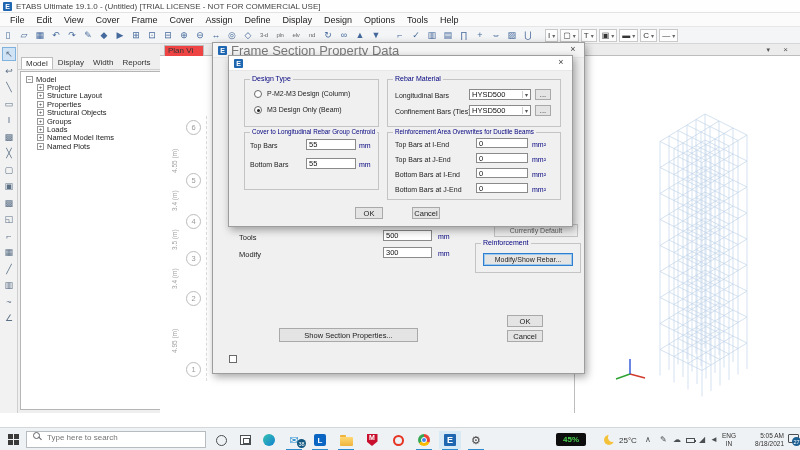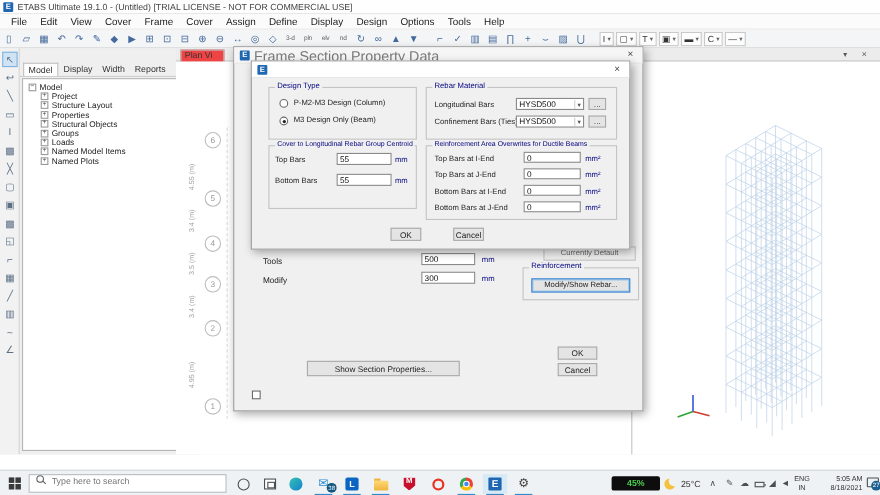--- a/index.html
+++ b/index.html
@@ -112,21 +112,21 @@
   .mailgl{font-size:11px;color:#2a8fd0;line-height:10px;}
   .badge{position:absolute;right:-1px;bottom:1px;min-width:9px;height:9px;border-radius:5px;background:#10567f;color:#fff;font-size:5.5px;display:flex;align-items:center;justify-content:center;padding:0 1px;}
   .lapp{width:12px;height:12px;background:#0a66c2;color:#fff;font-size:8px;font-weight:bold;border-radius:2px;display:flex;align-items:center;justify-content:center;}
   .folder{width:13px;height:9px;background:linear-gradient(#ffd975,#f0b43c);border-radius:1px;position:relative;margin-top:2px;}
   .folder::before{content:"";position:absolute;left:0;top:-2px;width:6px;height:2px;background:#f0b43c;border-radius:1px 1px 0 0;}
   .shield{width:11px;height:12px;background:#c8102e;clip-path:polygon(0 0,100% 0,100% 62%,50% 100%,0 62%);color:#fff;font-size:7px;font-weight:bold;display:flex;align-items:flex-start;justify-content:center;}
   .redring{width:11px;height:11px;border:2.5px solid #e63322;border-radius:50%;}
   .chrome{width:12px;height:12px;border-radius:50%;background:conic-gradient(#ea4335 0 33%,#fbbc05 33% 66%,#34a853 66% 100%);position:relative;}
   .chrome::after{content:"";position:absolute;inset:3px;background:#4285f4;border:1.2px solid #fff;border-radius:50%;}
   .gear{font-size:11px;color:#444;line-height:11px;}
-  .battpill{position:absolute;left:556px;top:5px;width:44px;height:13px;background:#0d0d0d;border-radius:2px;color:#49d24f;font-size:8px;font-weight:bold;display:flex;align-items:center;justify-content:center;}
+  .battpill{position:absolute;left:556px;top:5px;width:30px;height:13px;background:#0d0d0d;border-radius:2px;color:#49d24f;font-size:8px;font-weight:bold;display:flex;align-items:center;justify-content:center;}
   .weather{position:absolute;left:604px;top:7px;width:10px;height:10px;border-radius:50%;background:#f4c23a;}
   .weather::after{content:"";position:absolute;left:4px;top:-2px;width:9px;height:9px;border-radius:50%;background:#eff2f4;}
   .temp{position:absolute;left:619px;top:8px;font-size:8px;color:#333;}
   .trayglyph{position:absolute;top:7px;font-size:8px;color:#4a4f54;}
   .traybatt{position:absolute;left:686px;top:10px;width:9px;height:5px;border:1px solid #4a4f54;position:absolute;}
   .traybatt::after{content:"";position:absolute;right:-2px;top:1px;width:1.5px;height:2px;background:#4a4f54;}
   .lang{position:absolute;left:722px;top:4px;font-size:6.5px;color:#333;text-align:center;line-height:7.5px;}
   .clock{position:absolute;left:748px;top:4px;font-size:6.5px;color:#333;text-align:right;width:40px;line-height:7.5px;}
   .notif{position:absolute;left:792px;top:6px;width:11px;height:9px;border:1px solid #4a4f54;border-radius:1px;}
   .notif .badge{right:-3px;bottom:-4px;background:#1b5e91;}

